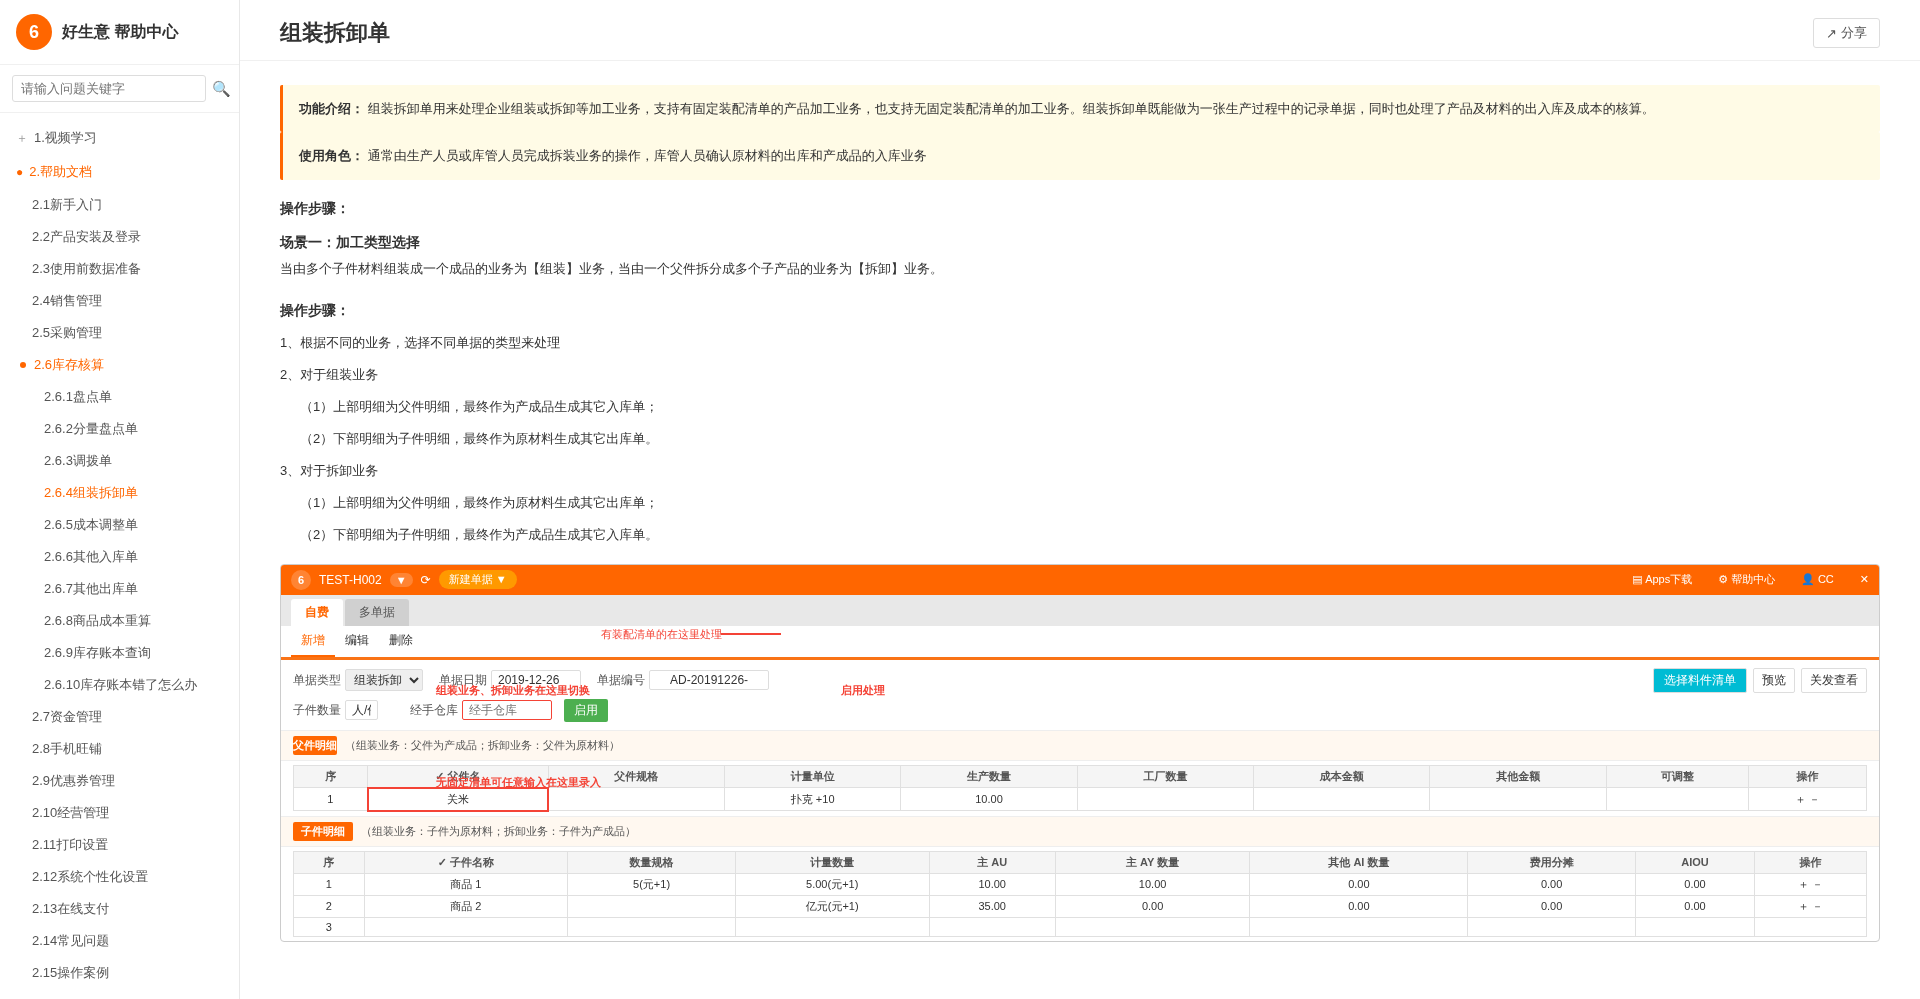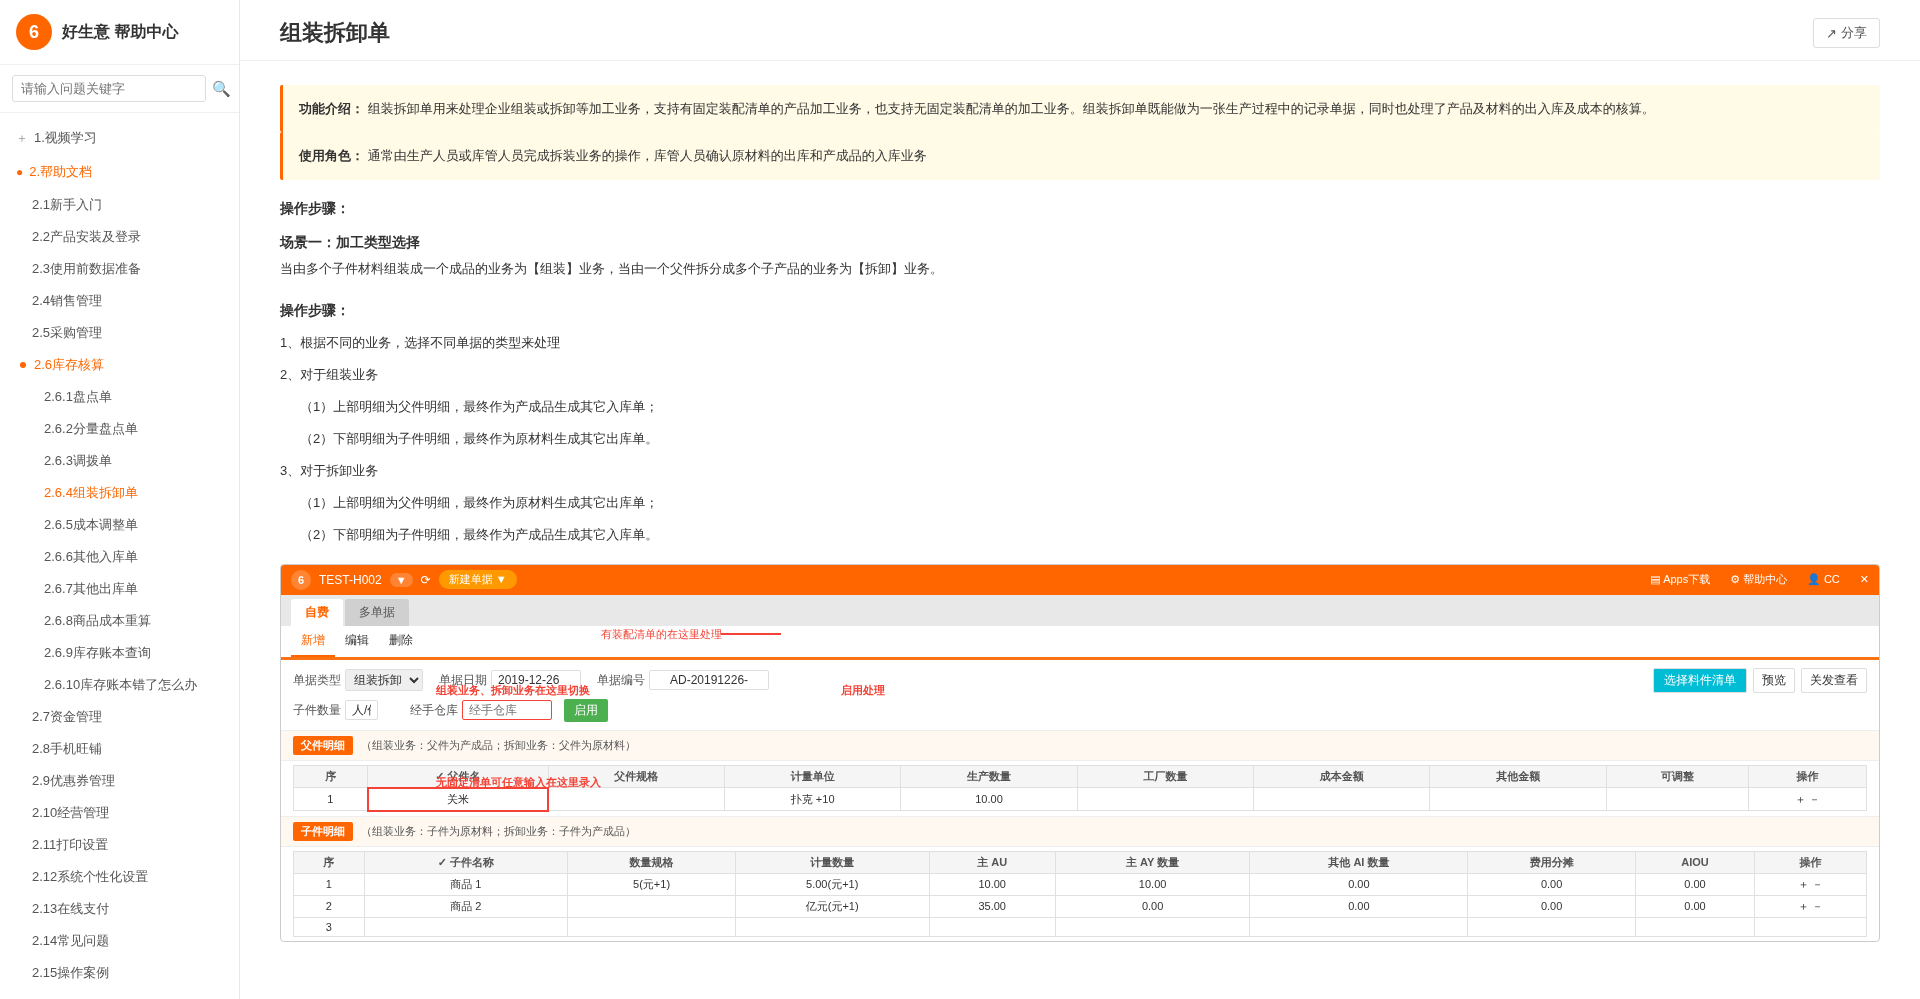--- a/index.html
+++ b/index.html
@@ -294,21 +294,21 @@
     <div class="fs-outer ann-wrap">
 
       <div class="fs-win-bar">
         <div style="display:flex;align-items:center;gap:8px;">
           <div style="width:20px;height:20px;background:#fff3;border-radius:50%;display:flex;align-items:center;justify-content:center;font-weight:bold;font-size:11px;">6</div>
           <span>TEST-H002</span>
           <span style="background:#fff3;padding:1px 6px;border-radius:10px;font-size:11px;">▼</span>
           <span>⟳</span>
           <div style="background:#f90;border-radius:10px;padding:2px 10px;font-size:11px;cursor:pointer;">新建单据 ▼</div>
         </div>
-        <div style="display:flex;align-items:center;gap:20px;font-size:11px;">
+        <div style="display:flex;align-items:center;gap:26px;font-size:11px;">
           <span>▤ Apps下载</span>
           <span>⚙ 帮助中心</span>
           <span>👤 CC</span>
           <span>✕</span>
         </div>
       </div>
 
       <div style="background:#e8e8e8;display:flex;padding:4px 10px 0;gap:2px;">
         <div style="background:#fff;padding:5px 14px;font-size:12px;border-radius:3px 3px 0 0;color:#f60;font-weight:bold;cursor:pointer;">
           <span>自费</span>
@@ -360,21 +360,21 @@
             <span style="font-size:12px;color:#555;">经手仓库</span>
             <input style="border: 1px solid rgb(244, 67, 54); padding: 2px 6px; font-size: 12px; border-radius: 2px; color: rgb(51, 51, 51); width: 90px;" placeholder="经手仓库">
           </div>
           <button style="background:#4caf50;color:#fff;border:none;padding:3px 10px;border-radius:2px;font-size:12px;cursor:pointer;">
             <span>启用</span>
           </button>
         </div>
       </div>
 
       <div style="background:#fff8f0;padding:5px 12px;display:flex;align-items:center;gap:8px;border-bottom:1px solid #eee;">
-        <span style="background:#f60;color:#fff;padding:2px 8px;border-radius:2px;font-size:11px;font-weight:bold;">父件明细</span>
+        <span style="background:#f60;color:#fff;padding:2px 0;border-radius:2px;font-size:11px;font-weight:bold;">父件明细</span>
         <span style="font-size:11px;color:#555;">（组装业务：父件为产成品；拆卸业务：父件为原材料）</span>
       </div>
 
       <div style="padding:4px 12px;">
         <table class="fs-grid-table">
           <thead>
             <tr>
               <th>序</th>
               <th>✓ 父件名</th>
               <th>父件规格</th>

